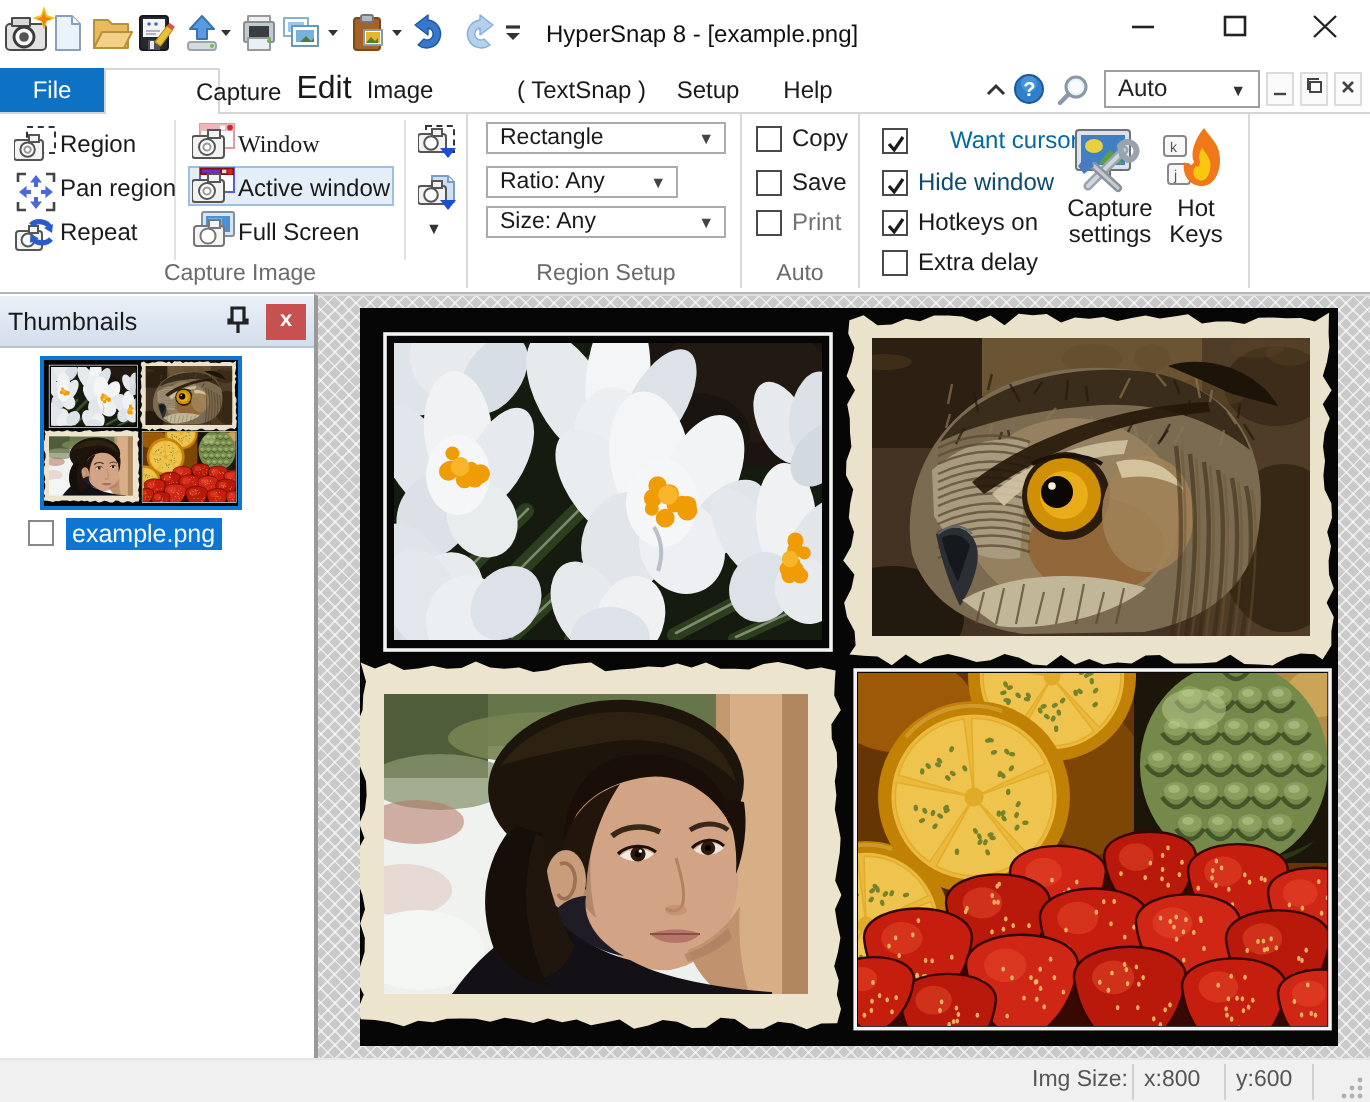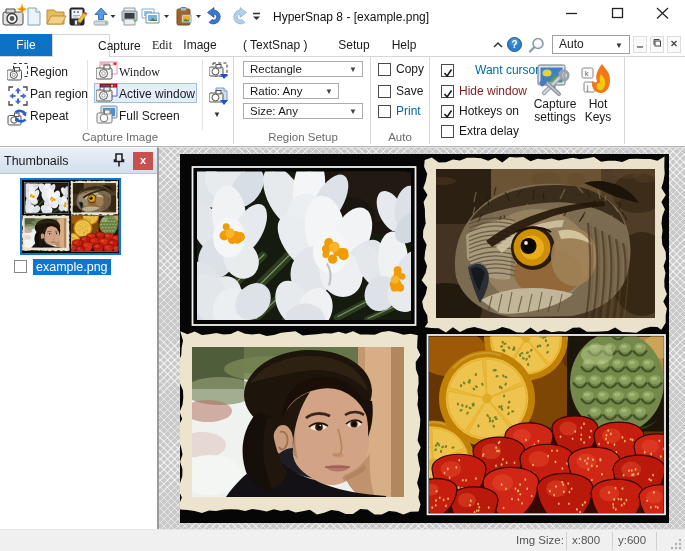--- a/index.html
+++ b/index.html
@@ -72,23 +72,23 @@
     <path d="M16,13.5 h11" stroke="#222" stroke-width="1.3"></path>
     <rect x="62.5" y="8.5" width="10" height="9" fill="none" stroke="#222" stroke-width="1.3"></rect>
     <path d="M107,8 l11,10.5 M118,8 l-11,10.5" stroke="#222" stroke-width="1.2"></path>
   </svg>
 </div>
 
 <div class="abs" style="left:0;top:34px;width:685px;height:23px;background:#fff;">
   <div class="abs" style="left:0;top:22px;width:685px;height:1px;background:#d5d5d5;"></div>
   <div class="abs" style="left:0;top:0;width:52px;height:22px;background:#0e72c4;color:#fff;font-size:12px;text-align:center;line-height:22px;">File</div>
   <div class="abs" style="left:52px;top:0;width:58px;height:23px;background:#fff;border:1px solid #d5d5d5;border-bottom:none;color:#1a1a1a;font-size:12px;text-align:center;line-height:22px;z-index:3;padding-left:45px;">Capture</div>
-  <div class="abs" style="left:142px;top:0;width:40px;font-size:12px;line-height:22px;text-align:center;color:#1a1a1a;font-family:Liberation Serif, serif;">Edit</div>
+  <div class="abs" style="left:142px;top:0;width:40px;font-size:16px;line-height:22px;text-align:center;color:#1a1a1a;">Edit</div>
   <div class="abs" style="left:180px;top:0;width:40px;font-size:12px;line-height:22px;text-align:center;color:#1a1a1a;">Image</div>
-  <div class="abs" style="left:243px;top:0;width:80px;font-size:12px;line-height:22px;text-align:left;color:#1a1a1a;">( TextSnap )</div>
+  <div class="abs" style="left:243px;top:0;width:80px;font-size:12px;line-height:22px;text-align:right;color:#1a1a1a;">( TextSnap )</div>
   <div class="abs" style="left:332px;top:0;width:44px;font-size:12px;line-height:22px;text-align:center;color:#1a1a1a;">Setup</div>
   <div class="abs" style="left:386px;top:0;width:36px;font-size:12px;line-height:22px;text-align:center;color:#1a1a1a;">Help</div>
   <svg class="abs" style="left:492px;top:7px;" width="12" height="8" viewBox="0 0 12 8">
       <path d="M2,6 l4,-4 4,4" stroke="#333" stroke-width="1.5" fill="none"></path>
     </svg>
   <div class="abs" style="left:507px;top:3px;"><svg width="15" height="15" viewBox="0 0 15 15">
         <circle cx="7.5" cy="7.5" r="7" fill="#2f80cc" stroke="#1a5a9a"></circle>
         <circle cx="7.5" cy="5" r="4" fill="#5aa0e0" opacity="0.6"></circle>
         <text x="4.6" y="11" font-size="10" font-weight="bold" fill="#fff" font-family="Liberation Sans">?</text>
       </svg></div>
@@ -209,29 +209,29 @@
       </svg></div>
   <div class="abs" style="left:213px;top:53px;font-size:8px;color:#333;">▼</div>
   <div style="position:absolute;left:243px;top:4px;width:120px;height:16px;background:#fff;border:1px solid #ababab;font-size:11.5px;color:#1a1a1a;line-height:15px;padding-left:6px;box-sizing:border-box;">Rectangle<span style="position:absolute;right:5px;top:0;color:#444;font-size:8px;">▼</span></div>
   <div style="position:absolute;left:243px;top:26px;width:96px;height:16px;background:#fff;border:1px solid #ababab;font-size:11.5px;color:#1a1a1a;line-height:15px;padding-left:6px;box-sizing:border-box;">Ratio: Any<span style="position:absolute;right:5px;top:0;color:#444;font-size:8px;">▼</span></div>
   <div style="position:absolute;left:243px;top:46px;width:120px;height:16px;background:#fff;border:1px solid #ababab;font-size:11.5px;color:#1a1a1a;line-height:15px;padding-left:6px;box-sizing:border-box;">Size: Any<span style="position:absolute;right:5px;top:0;color:#444;font-size:8px;">▼</span></div>
   <div style="position:absolute;left:378px;top:6px;width:13px;height:13px;background:#fff;border:1px solid #4a4a4a;"><svg width="12" height="12" viewBox="0 0 12 12"></svg></div>
     <div style="position:absolute;left:396px;top:5px;font-size:12px;color:#1a1a1a;white-space:nowrap;">Copy</div>
   <div style="position:absolute;left:378px;top:28px;width:13px;height:13px;background:#fff;border:1px solid #4a4a4a;"><svg width="12" height="12" viewBox="0 0 12 12"></svg></div>
     <div style="position:absolute;left:396px;top:27px;font-size:12px;color:#1a1a1a;white-space:nowrap;">Save</div>
   <div style="position:absolute;left:378px;top:48px;width:13px;height:13px;background:#fff;border:1px solid #4a4a4a;"><svg width="12" height="12" viewBox="0 0 12 12"></svg></div>
-    <div style="position:absolute;left:396px;top:47px;font-size:12px;color:#0369a1;white-space:nowrap;">Print</div>
+    <div style="position:absolute;left:396px;top:47px;font-size:12px;color:#737373;white-space:nowrap;">Print</div>
   <div style="position:absolute;left:441px;top:7px;width:13px;height:13px;background:#fff;border:1px solid #4a4a4a;"><svg width="12" height="12" viewBox="0 0 12 12">
         <path d="M2.5,6 l2.6,3 4.4,-6.5" stroke="#1a1a1a" stroke-width="1.6" fill="none"></path>
       </svg></div>
     <div style="position:absolute;left:459px;top:6px;font-size:12px;color:#0369a1;white-space:nowrap;margin-left:16px;">Want cursor</div>
   <div style="position:absolute;left:441px;top:28px;width:13px;height:13px;background:#fff;border:1px solid #4a4a4a;"><svg width="12" height="12" viewBox="0 0 12 12">
         <path d="M2.5,6 l2.6,3 4.4,-6.5" stroke="#1a1a1a" stroke-width="1.6" fill="none"></path>
       </svg></div>
-    <div style="position:absolute;left:459px;top:27px;font-size:12px;color:#7f1d1d;white-space:nowrap;">Hide window</div>
+    <div style="position:absolute;left:459px;top:27px;font-size:12px;color:#0c4a6e;white-space:nowrap;">Hide window</div>
   <div style="position:absolute;left:441px;top:48px;width:13px;height:13px;background:#fff;border:1px solid #4a4a4a;"><svg width="12" height="12" viewBox="0 0 12 12">
         <path d="M2.5,6 l2.6,3 4.4,-6.5" stroke="#1a1a1a" stroke-width="1.6" fill="none"></path>
       </svg></div>
     <div style="position:absolute;left:459px;top:47px;font-size:12px;color:#1a1a1a;white-space:nowrap;">Hotkeys on</div>
   <div style="position:absolute;left:441px;top:68px;width:13px;height:13px;background:#fff;border:1px solid #4a4a4a;"><svg width="12" height="12" viewBox="0 0 12 12"></svg></div>
     <div style="position:absolute;left:459px;top:67px;font-size:12px;color:#1a1a1a;white-space:nowrap;">Extra delay</div>
   <div class="abs" style="left:535px;top:6px;"><svg width="36" height="34" viewBox="0 0 36 34">
         <rect x="3" y="2" width="27" height="20" rx="1.5" fill="#dfe3e8" stroke="#6a737c"></rect>
         <rect x="5.5" y="4.5" width="22" height="15" fill="#3f80c4"></rect>
         <ellipse cx="12" cy="10" rx="4.5" ry="3.5" fill="#e8d040"></ellipse>

